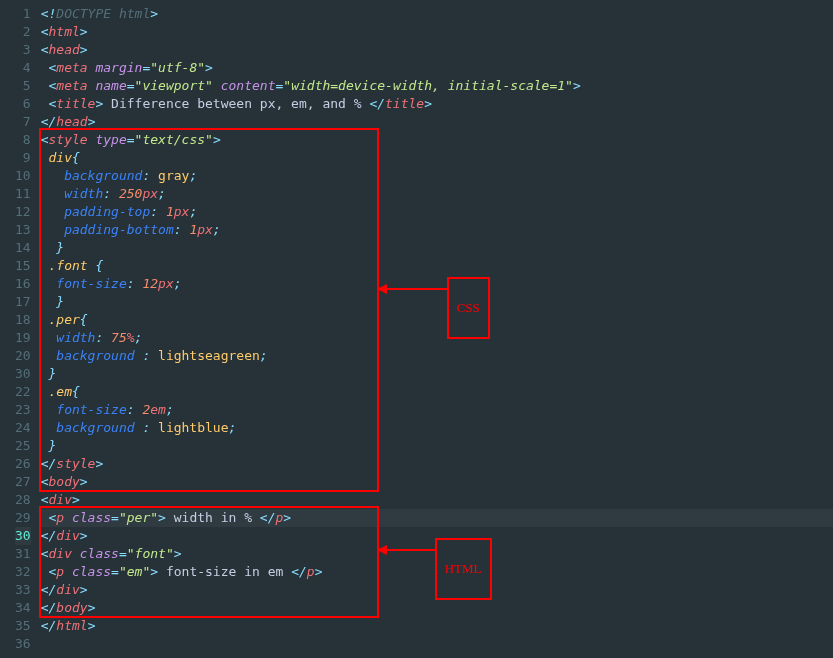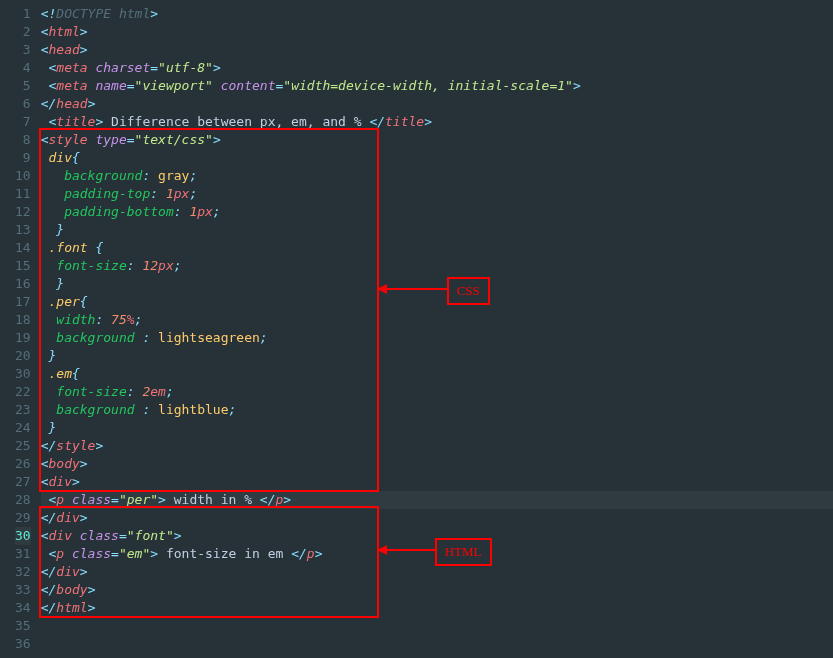--- a/index.html
+++ b/index.html
@@ -47,40 +47,40 @@
 .gl {
   height: 18px;
 }
 .bracket { color: #89ddff; font-style: italic;}
 .tag { color: #f07178; font-style: italic;}
 .attr { color: #c792ea; font-style: italic;}
 .op { color: #89ddff; }
 .string { color: #c3e88d; font-style: italic;}
 .text { color: #c3cee3; font-style: normal;}
 .selector { color: #ffcb6b; font-style: italic;}
-.prop { color: #22c55e; }
+.prop { color: #3b82f6; }
 .punct { color: #89ddff; }
 .num { color: #f78c6c; font-style: italic;}
 .unit { color: #f07178; font-style: italic;}
 .valword { color: #ffcb6b; font-style: normal;}
 .doctype { color: #546e7a; font-style: italic; text-align: right;}
 
 .redbox {
   position: absolute;
   border: 2px solid #ff0000;
   pointer-events: none;
 }
 .label-box {
   position: absolute;
   border: 2px solid #ff0000;
   color: #ff0000;
   font-family: 'Times New Roman', serif;
   font-style: normal;
   font-size: 13px;
-  padding: 3px 8px;
+  padding: 20px 8px;
   background: transparent;
 }
 .arrow-line {
   position: absolute;
   background: #ff0000;
   height: 2px;
 }
 .arrow-head {
   position: absolute;
   width: 0;
@@ -129,27 +129,28 @@
       <div class="gl">32</div>
       <div class="gl">33</div>
       <div class="gl">34</div>
       <div class="gl">35</div>
       <div class="gl">36</div>
     </div>
   <div class="code" id="code">
     <div class="line"><span class="bracket">&lt;!</span><span class="doctype">DOCTYPE html</span><span class="bracket">&gt;</span></div>
       <div class="line"><span class="bracket">&lt;</span><span class="tag">html</span><span class="bracket">&gt;</span></div>
       <div class="line"><span class="bracket">&lt;</span><span class="tag">head</span><span class="bracket">&gt;</span></div>
-      <div class="line"><span class="text"> </span><span class="bracket">&lt;</span><span class="tag">meta </span><span class="attr">charset</span><span class="op">=</span><span class="string">"utf-8"</span><span class="bracket">&gt;</span></div>
+      <div class="line"><span class="text"> </span><span class="bracket">&lt;</span><span class="tag">meta </span><span class="attr">margin</span><span class="op">=</span><span class="string">"utf-8"</span><span class="bracket">&gt;</span></div>
       <div class="line"><span class="text"> </span><span class="bracket">&lt;</span><span class="tag">meta </span><span class="attr">name</span><span class="op">=</span><span class="string">"viewport"</span><span class="tag"> </span><span class="attr">content</span><span class="op">=</span><span class="string">"width=device-width, initial-scale=1"</span><span class="bracket">&gt;</span></div>
+      <div class="line"><span class="text"> </span><span class="bracket">&lt;</span><span class="tag">title</span><span class="bracket">&gt;</span><span class="text"> Difference between px, em, and % </span><span class="bracket">&lt;/</span><span class="tag">title</span><span class="bracket">&gt;</span></div>
       <div class="line"><span class="bracket">&lt;/</span><span class="tag">head</span><span class="bracket">&gt;</span></div>
-      <div class="line"><span class="text"> </span><span class="bracket">&lt;</span><span class="tag">title</span><span class="bracket">&gt;</span><span class="text"> Difference between px, em, and % </span><span class="bracket">&lt;/</span><span class="tag">title</span><span class="bracket">&gt;</span></div>
       <div class="line"><span class="bracket">&lt;</span><span class="tag">style </span><span class="attr">type</span><span class="op">=</span><span class="string">"text/css"</span><span class="bracket">&gt;</span></div>
       <div class="line"><span class="text"> </span><span class="selector">div</span><span class="punct">{</span></div>
       <div class="line"><span class="text">   </span><span class="prop">background</span><span class="punct">: </span><span class="valword">gray</span><span class="punct">;</span></div>
+      <div class="line"><span class="text">   </span><span class="prop">width</span><span class="punct">: </span><span class="num">250</span><span class="unit">px</span><span class="punct">;</span></div>
       <div class="line"><span class="text">   </span><span class="prop">padding-top</span><span class="punct">: </span><span class="num">1</span><span class="unit">px</span><span class="punct">;</span></div>
       <div class="line"><span class="text">   </span><span class="prop">padding-bottom</span><span class="punct">: </span><span class="num">1</span><span class="unit">px</span><span class="punct">;</span></div>
       <div class="line"><span class="text">  </span><span class="punct">}</span></div>
       <div class="line"><span class="text"> </span><span class="selector">.font</span><span class="punct"> {</span></div>
       <div class="line"><span class="text">  </span><span class="prop">font-size</span><span class="punct">: </span><span class="num">12</span><span class="unit">px</span><span class="punct">;</span></div>
       <div class="line"><span class="text">  </span><span class="punct">}</span></div>
       <div class="line"><span class="text"> </span><span class="selector">.per</span><span class="punct">{</span></div>
       <div class="line"><span class="text">  </span><span class="prop">width</span><span class="punct">: </span><span class="num">75</span><span class="unit">%</span><span class="punct">;</span></div>
       <div class="line"><span class="text">  </span><span class="prop">background </span><span class="punct">: </span><span class="valword">lightseagreen</span><span class="punct">;</span></div>
       <div class="line"><span class="text"> </span><span class="punct">}</span></div>

